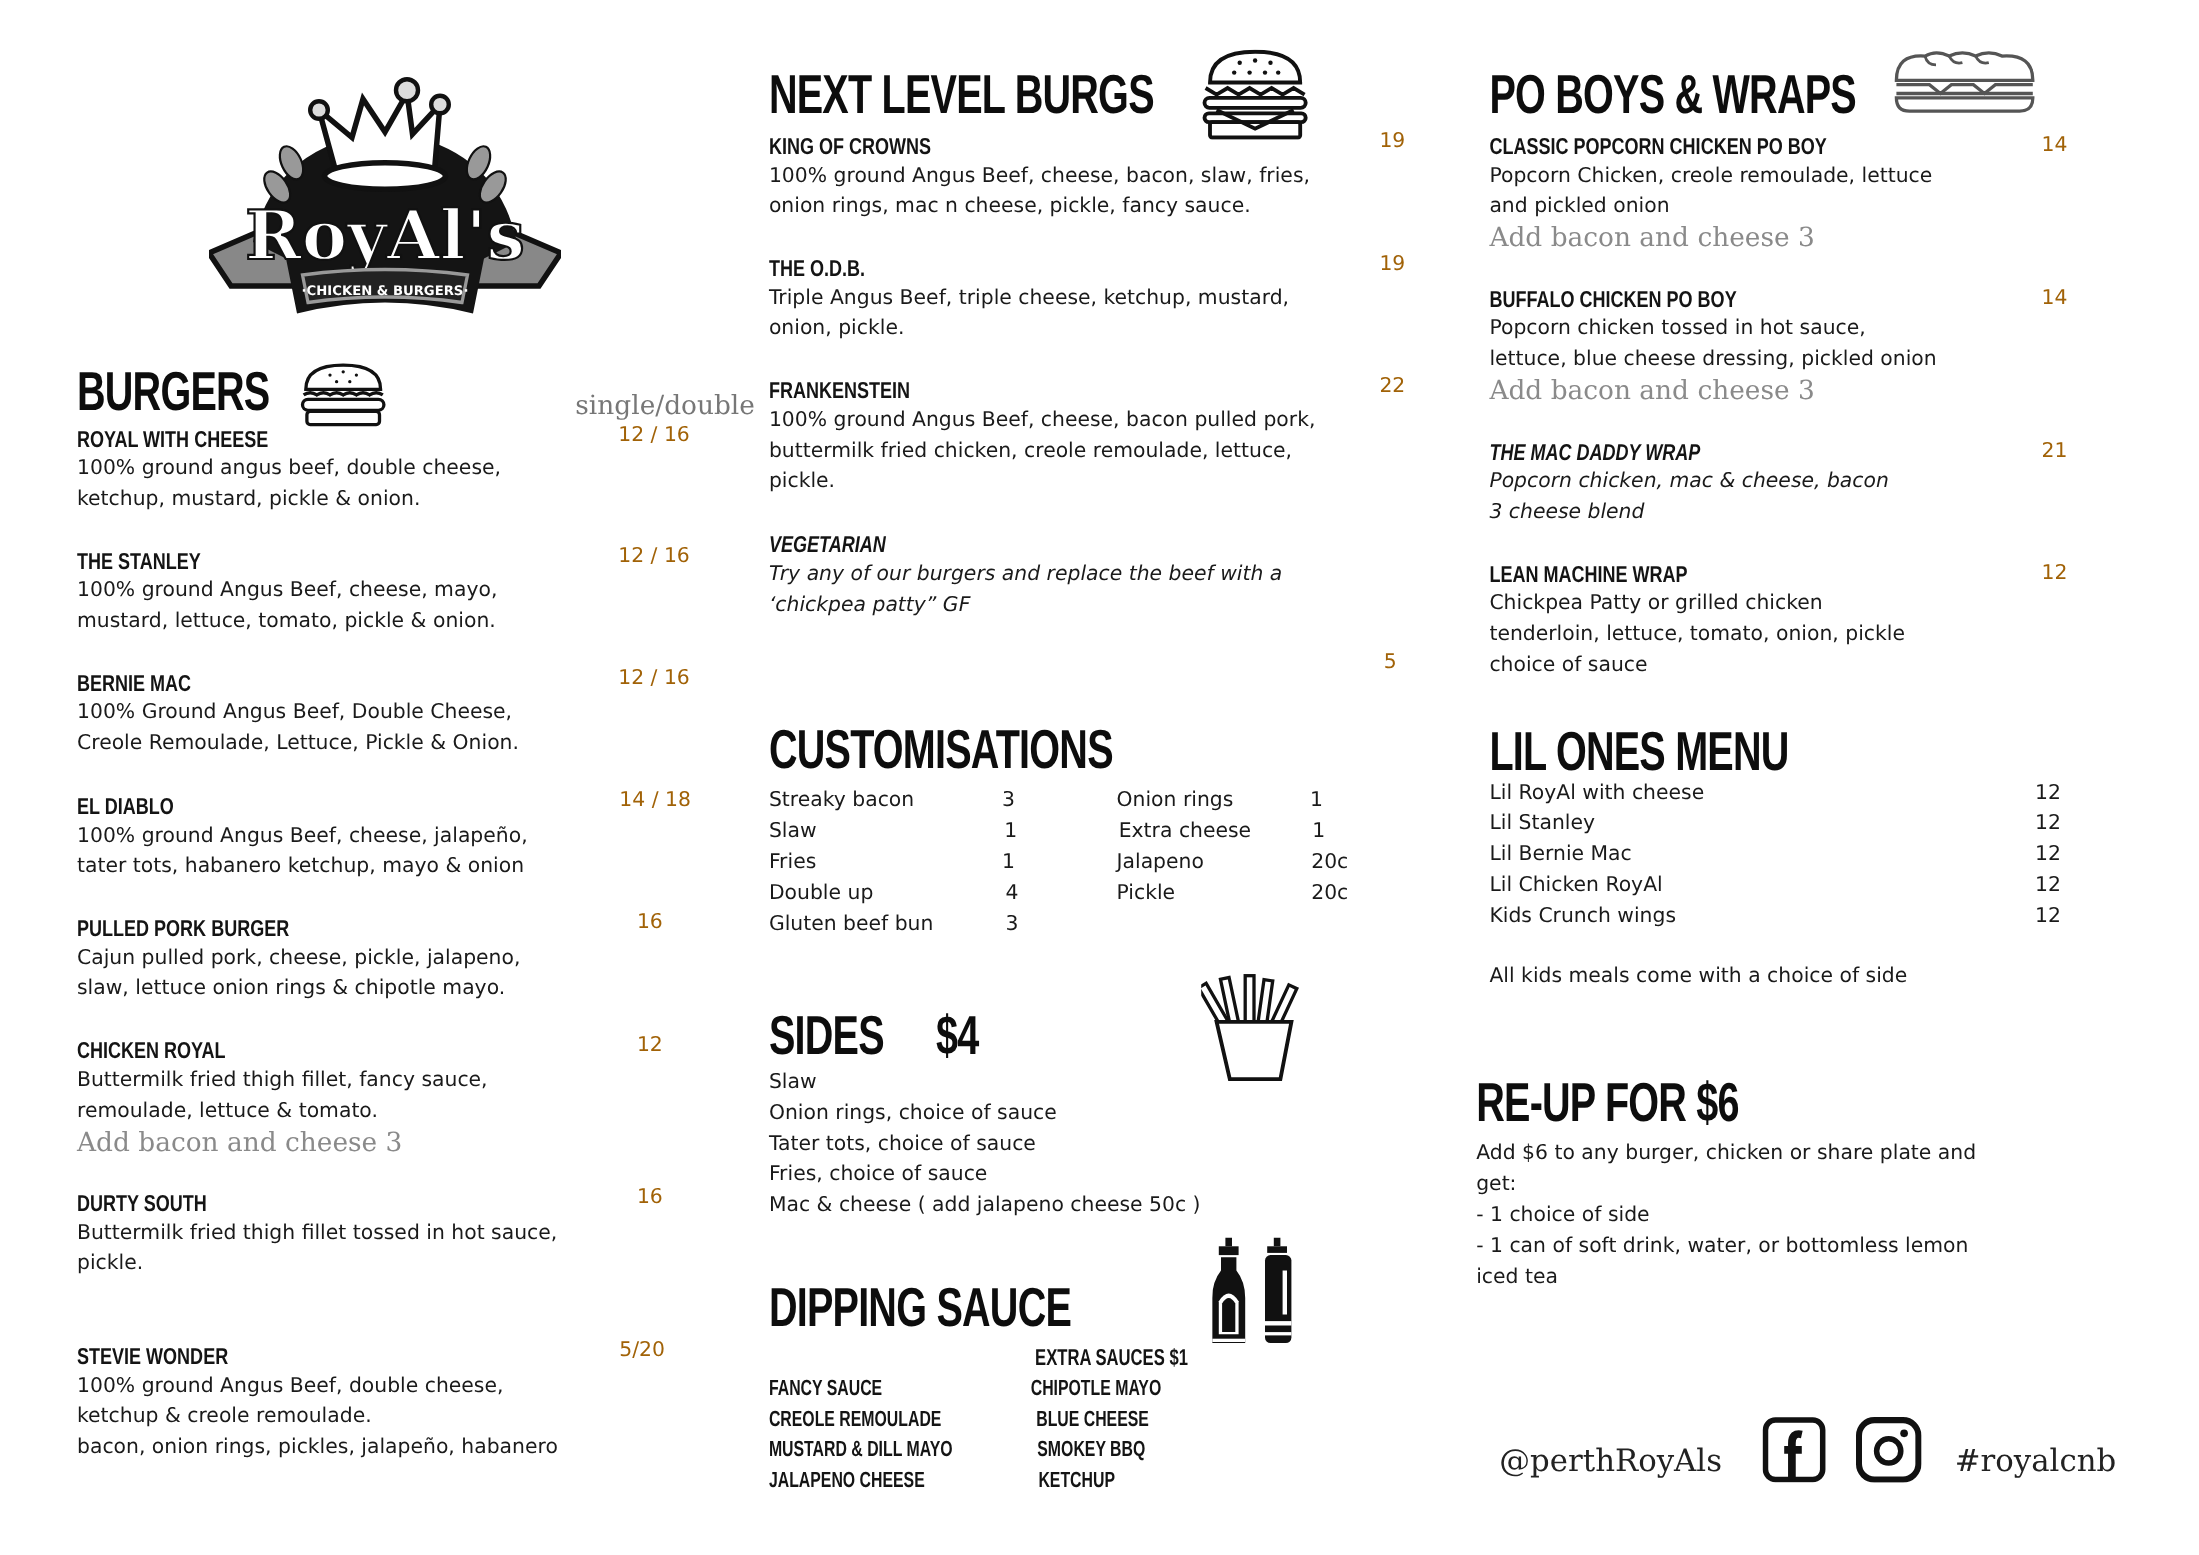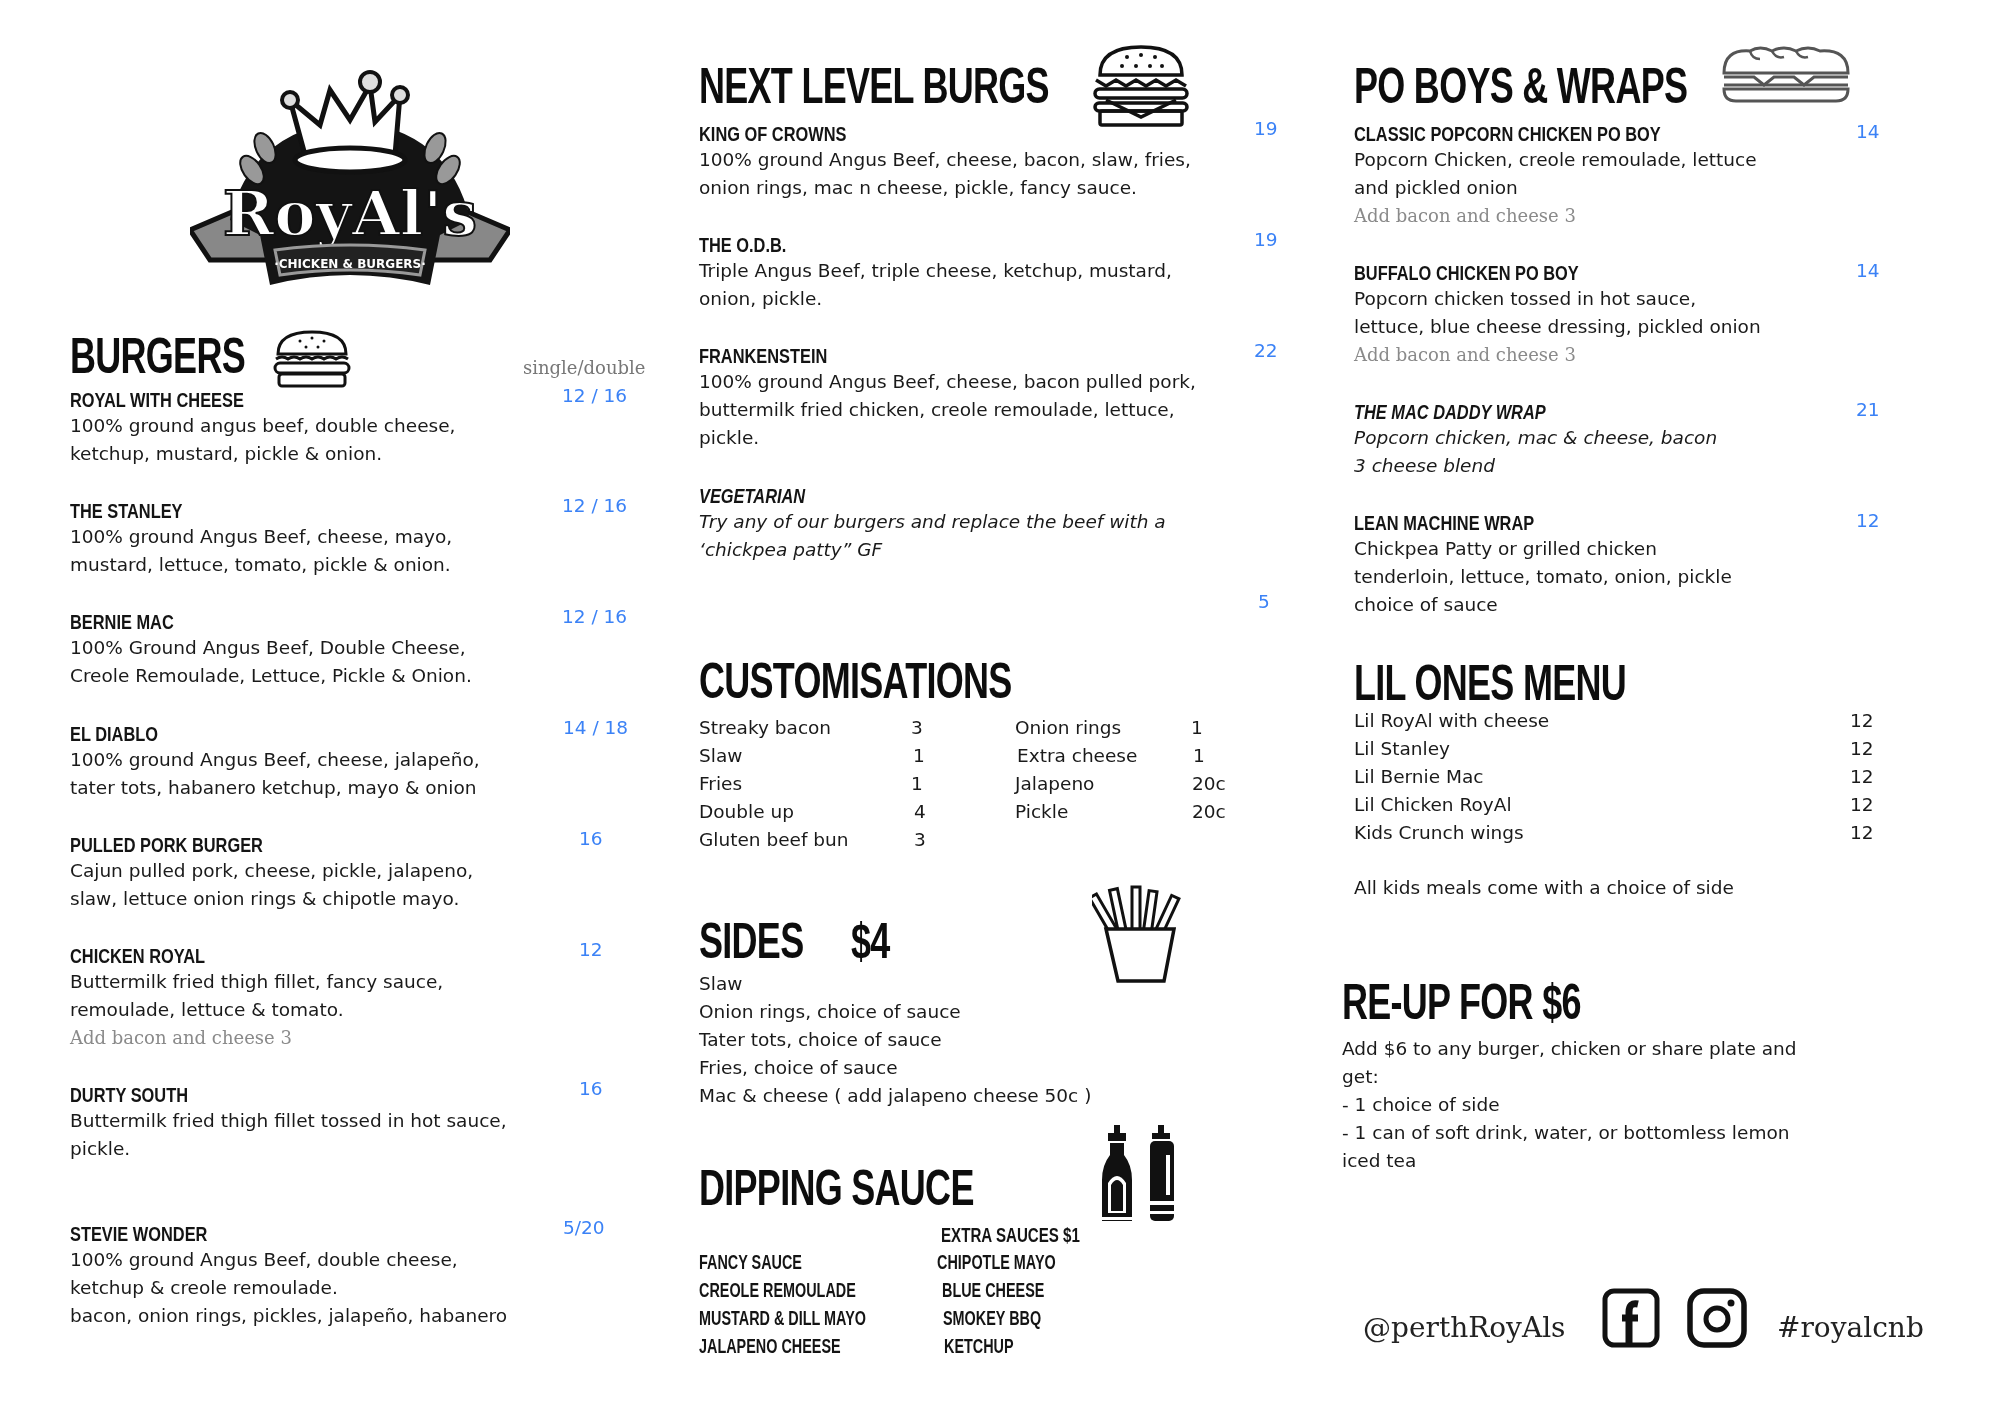--- a/index.html
+++ b/index.html
@@ -10,22 +10,22 @@
     font-family: "Liberation Sans", sans-serif; font-weight: 700;
     font-size: 50px; line-height: 52px; letter-spacing: -1px;
     transform: scaleX(0.72); transform-origin: left top; white-space: nowrap; color: #0d0d0d;
   }
   .name {
     font-family: "Liberation Sans", sans-serif; font-weight: 700;
     font-size: 21px; line-height: 24px; text-transform: uppercase;
     transform: scaleX(0.78); transform-origin: left top; white-space: nowrap; color: #141414;
   }
   .desc { font-family: "DejaVu Sans", sans-serif; font-size: 18.5px; line-height: 28px; color: #1a1a1a; white-space: nowrap; }
-  .note { font-family: "DejaVu Serif", serif; font-size: 18px; line-height: 28px; color: #8a8a8a; font-weight: 300; white-space: nowrap; }
-  .price { font-family: "DejaVu Sans", sans-serif; font-size: 18.5px; line-height: 24px; color: #3b82f6; white-space: nowrap; }
+  .note { font-family: "DejaVu Serif", serif; font-size: 24px; line-height: 28px; color: #8a8a8a; font-weight: 300; white-space: nowrap; }
+  .price { font-family: "DejaVu Sans", sans-serif; font-size: 18.5px; line-height: 24px; color: #a16207; white-space: nowrap; }
   .row { font-family: "DejaVu Sans", sans-serif; font-size: 18.5px; line-height: 28px; white-space: nowrap; color: #1a1a1a; }
   .sauce {
     font-family: "Liberation Sans", sans-serif; font-weight: 700; font-size: 20px; line-height: 28px;
     text-transform: uppercase; transform: scaleX(0.72); transform-origin: left top; white-space: nowrap; color: #141414;
   }
   .serif-tag { font-family: "DejaVu Serif", serif; font-size: 28px; color: #222; white-space: nowrap; }
 </style>
 </head>
 <body>
 

